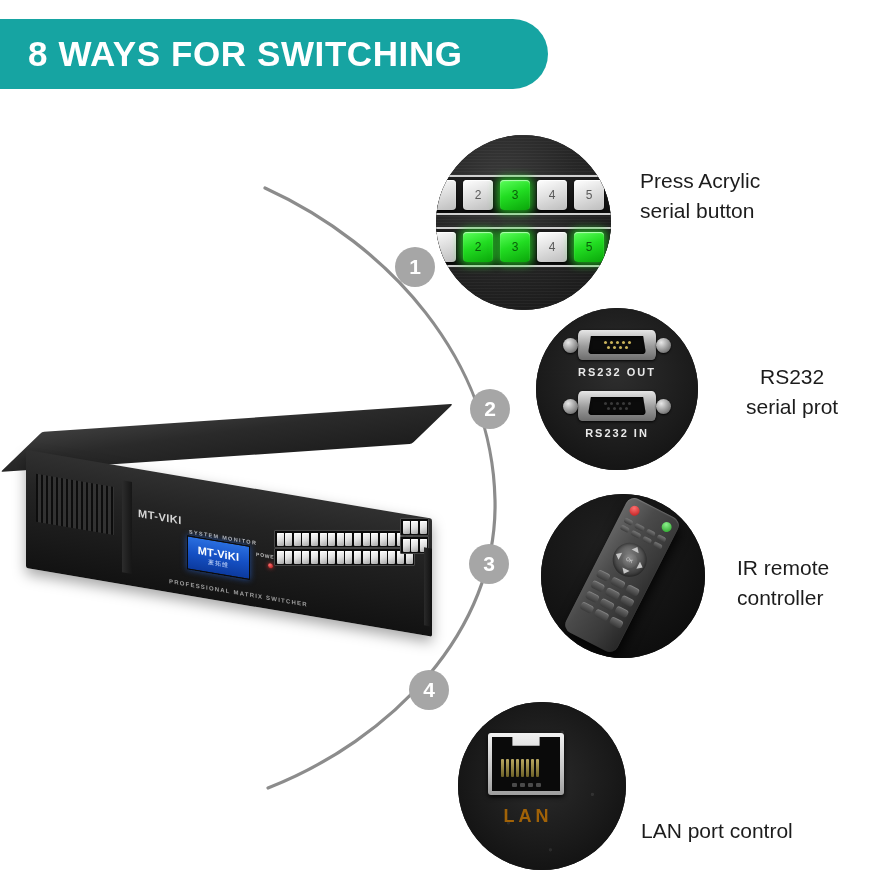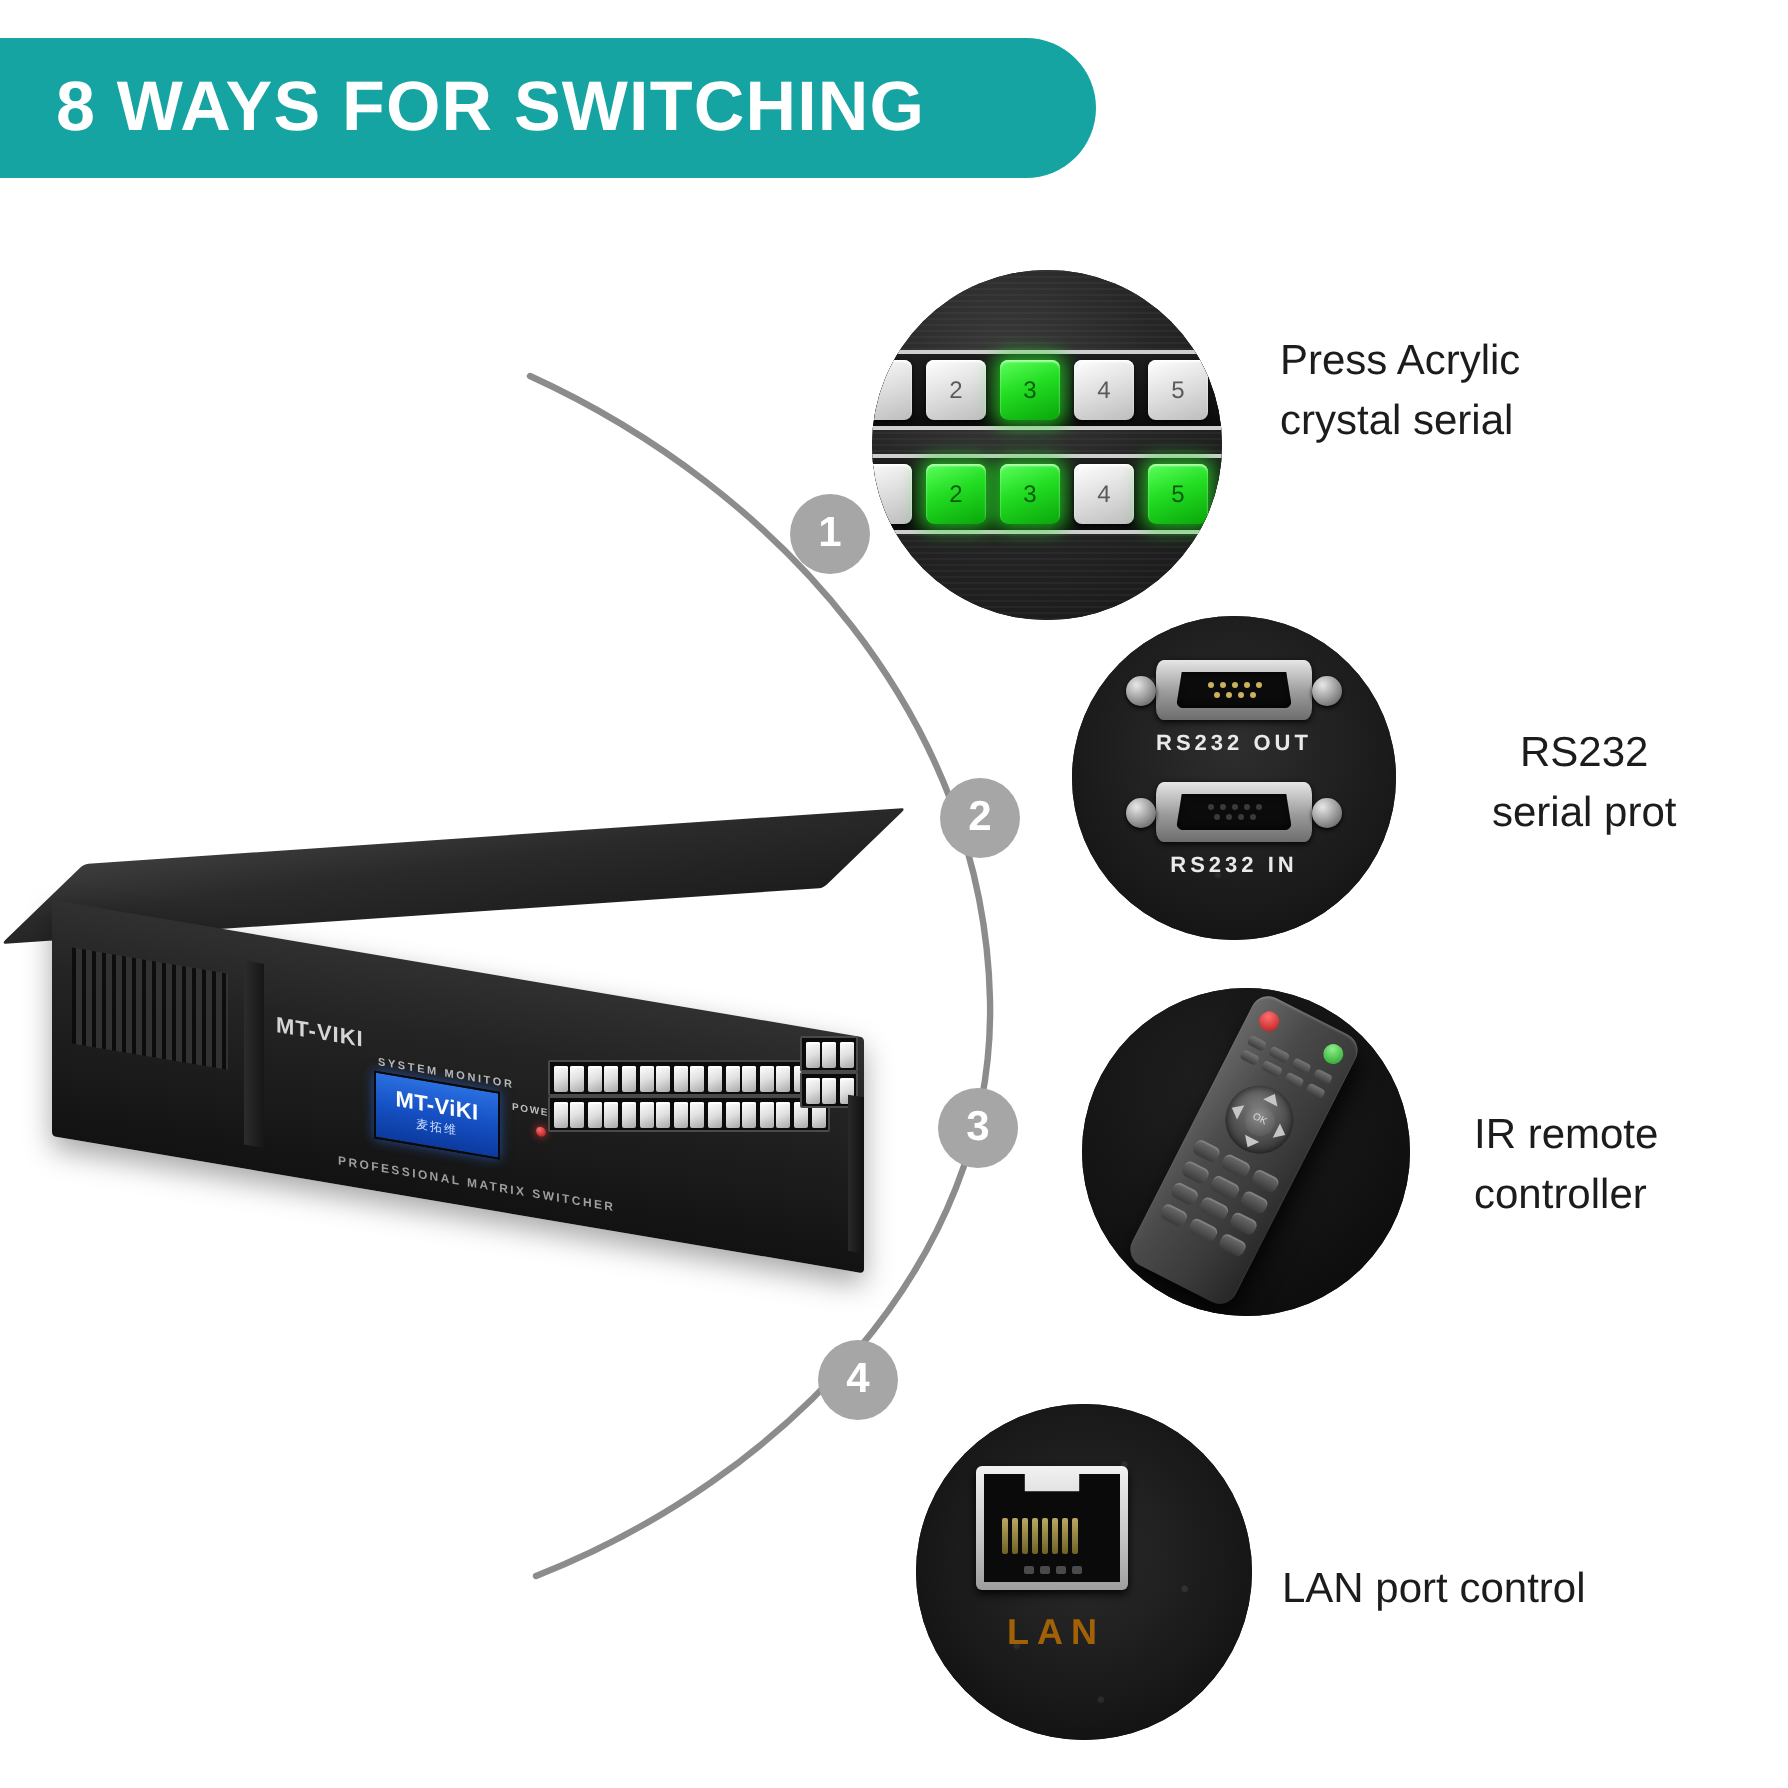--- a/index.html
+++ b/index.html
@@ -73,21 +73,21 @@
     position: absolute;
     color: #1c1c1c;
     font-size: 21px;
     line-height: 30px;
     font-family: "Liberation Sans", sans-serif;
     white-space: pre-line;
   }
   #label-1 { left: 640px; top: 166px; }
   #label-2 { left: 746px; top: 362px; text-align: center; }
   #label-3 { left: 737px; top: 553px; }
-  #label-4 { left: 641px; top: 780px; }
+  #label-4 { left: 641px; top: 816px; }
 
   
   .photo-circle {
     position: absolute;
     border-radius: 50%;
     overflow: hidden;
     background: #141414;
   }
   #photo-1 { left: 436px; top: 135px; width: 175px; height: 175px; }
   #photo-2 { left: 536px; top: 308px; width: 162px; height: 162px; }
@@ -507,21 +507,21 @@
   <svg id="arc-svg" viewBox="0 0 894 894">
     <path d="M265,188 C390,245 492,360 495,500 C498,632 390,740 268,788" fill="none" stroke="#8c8c8c" stroke-width="3.2" stroke-linecap="round"></path>
   </svg>
 
   <div class="step-badge" id="badge-1">1</div>
   <div class="step-badge" id="badge-2">2</div>
   <div class="step-badge" id="badge-3">3</div>
   <div class="step-badge" id="badge-4">4</div>
 
   <div class="callout-label" id="label-1">Press Acrylic
-crystal serial</div>
+serial button</div>
   <div class="callout-label" id="label-2">RS232
 serial prot</div>
   <div class="callout-label" id="label-3">IR remote
 controller</div>
   <div class="callout-label" id="label-4">LAN port control</div>
 
   <div class="photo-circle" id="photo-1">
     <div class="keypad-bg"></div>
     <div class="keypad-row" id="keypad-row-top">
       <div class="key white"></div>

